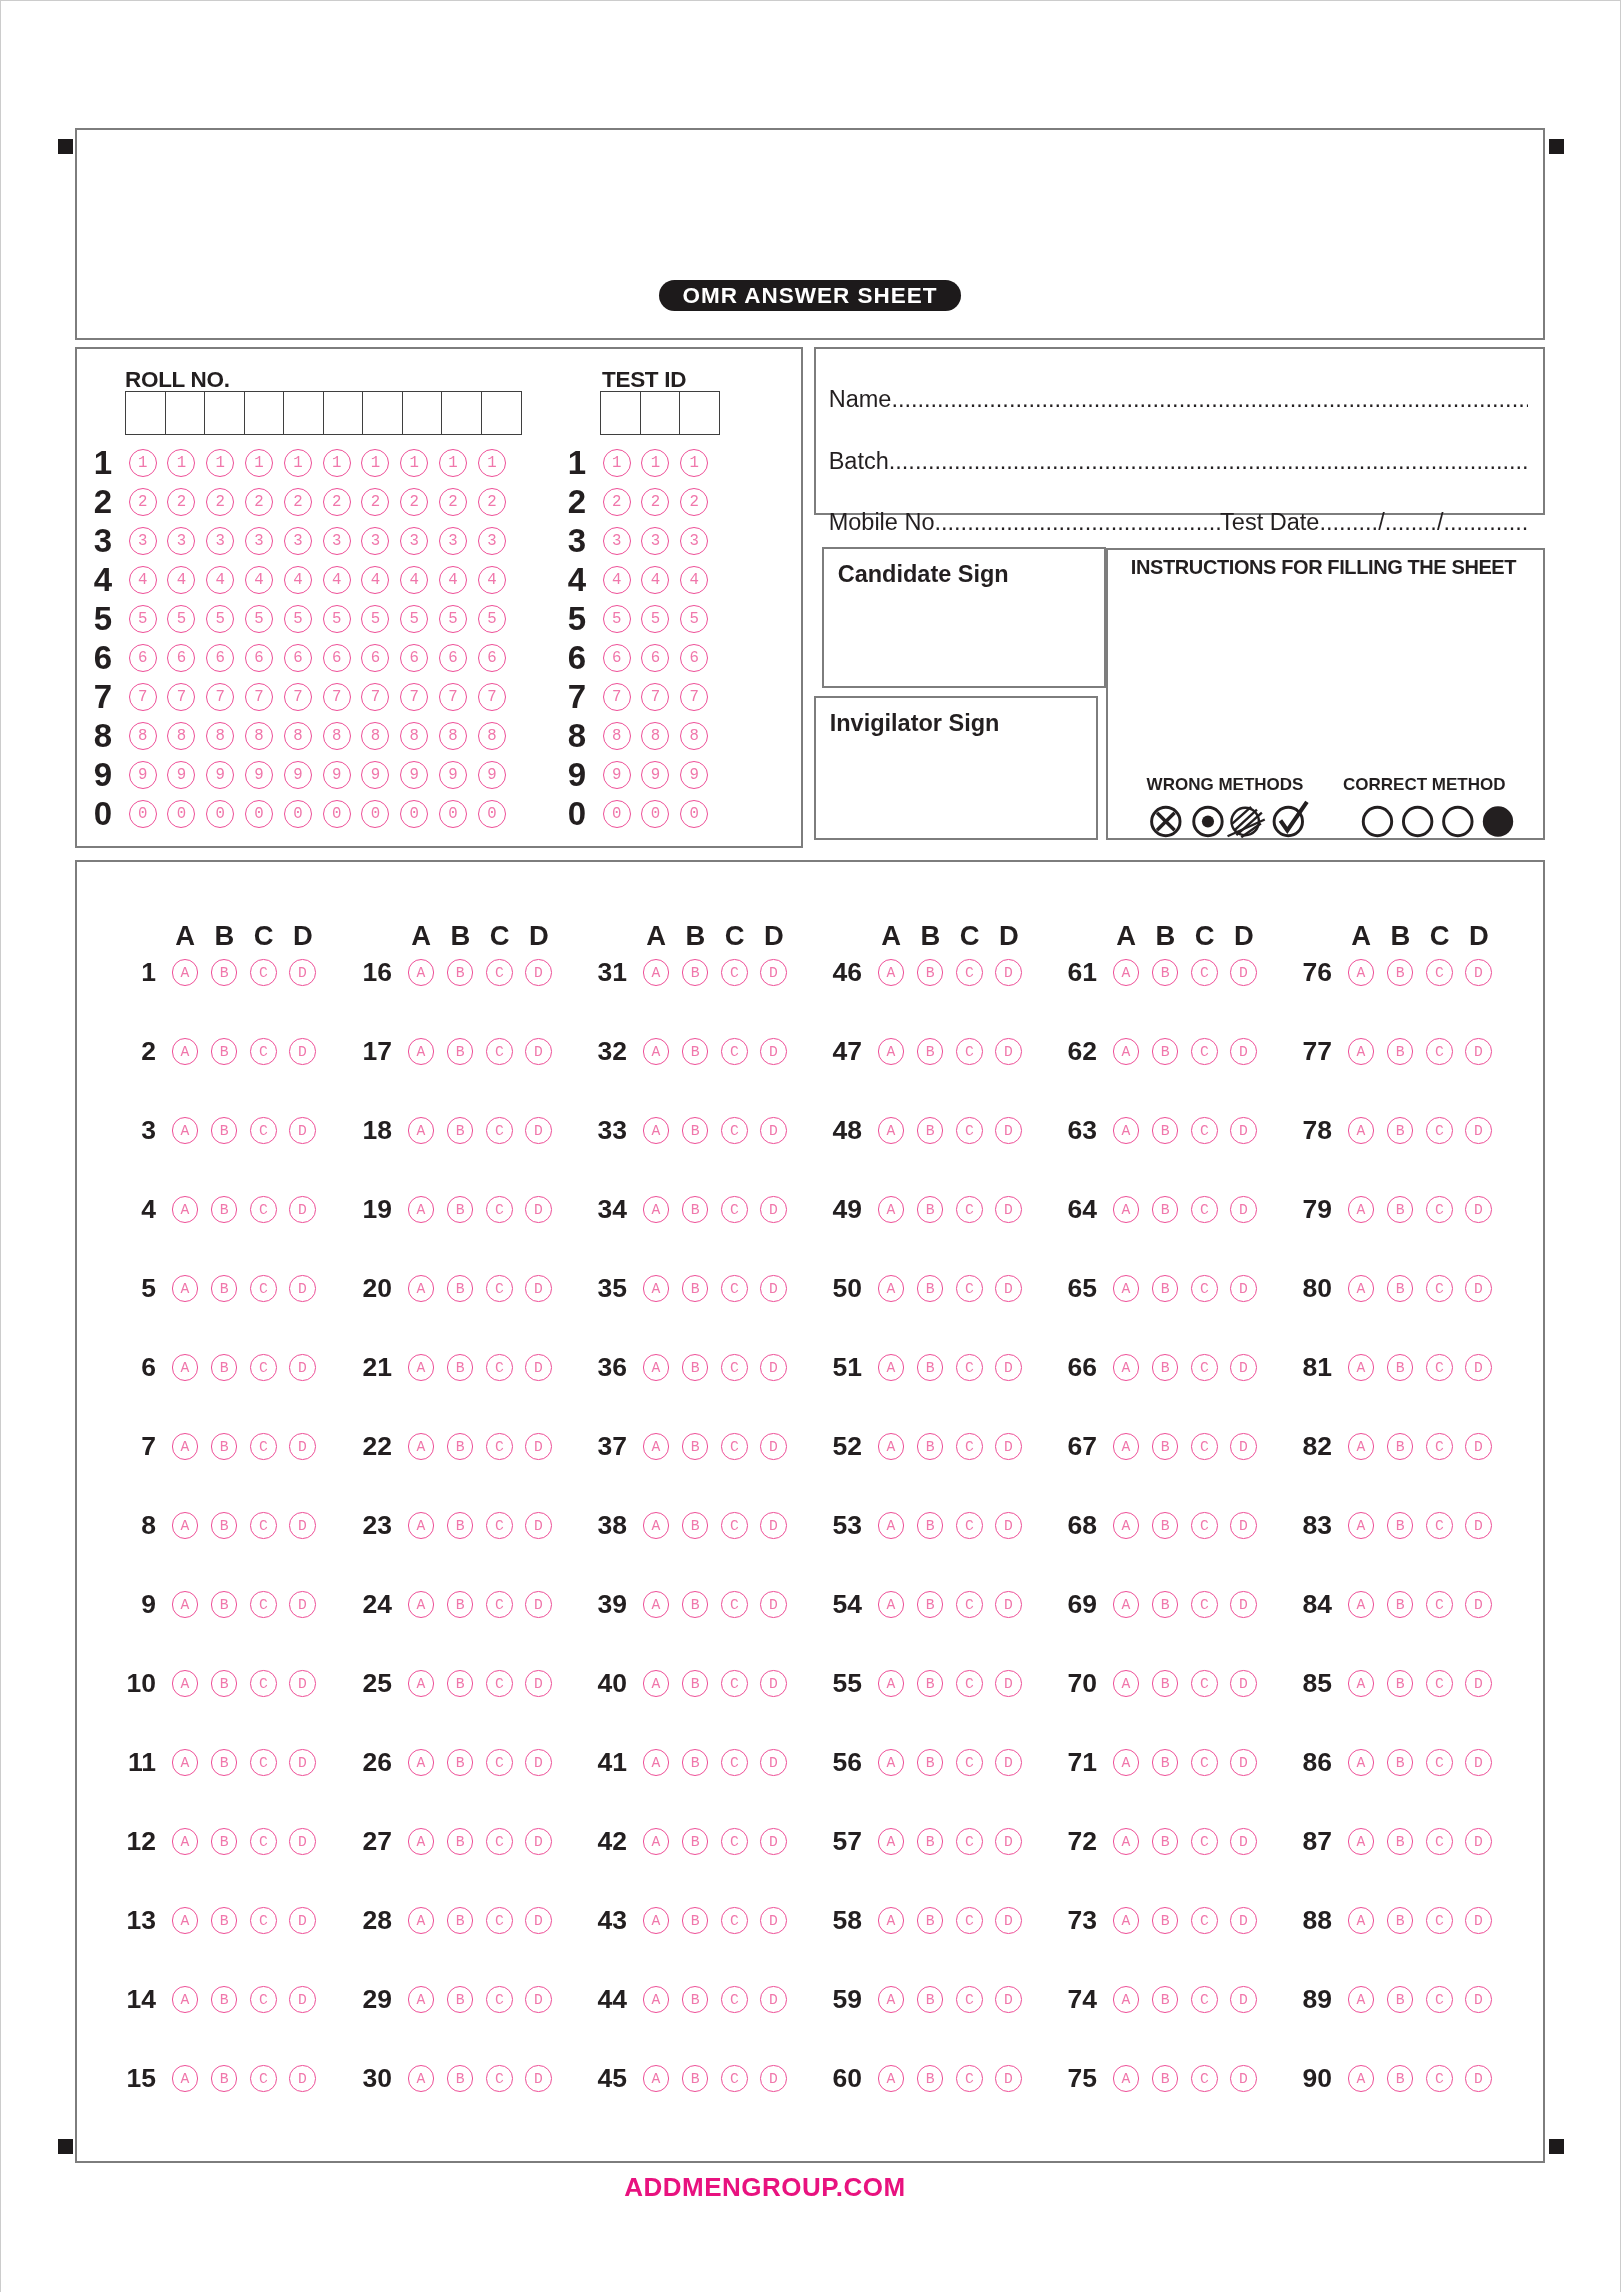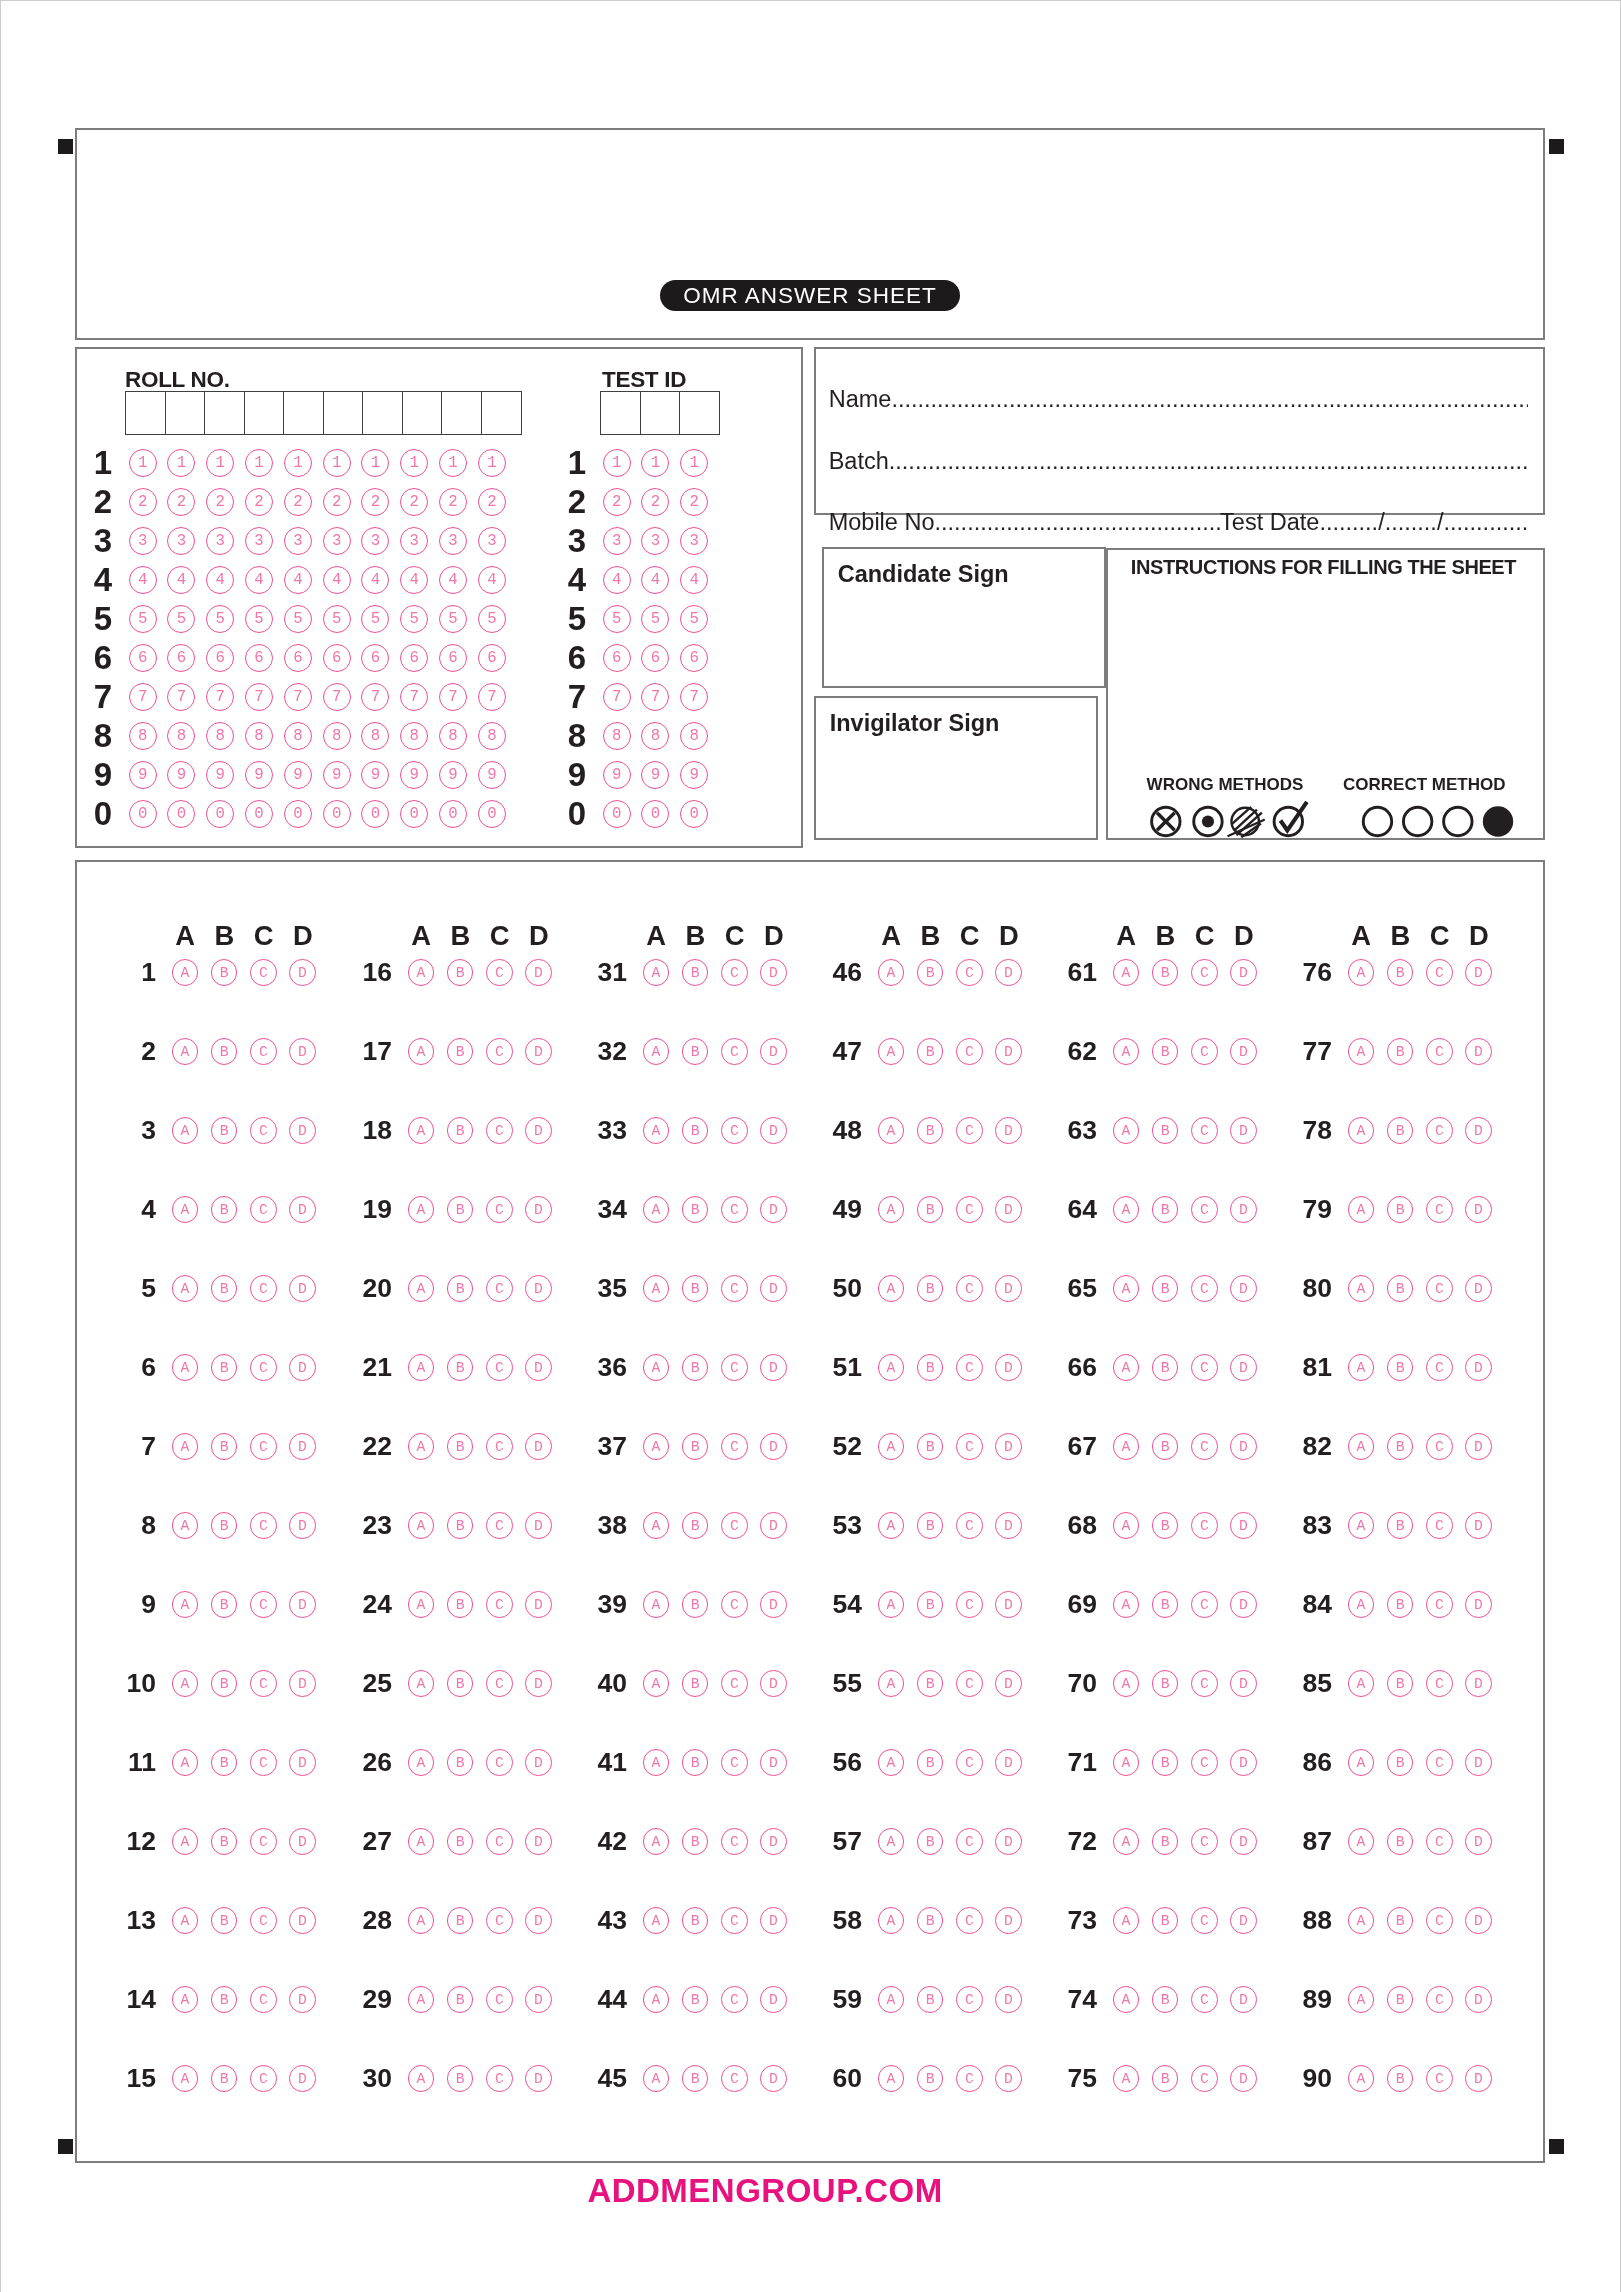--- a/index.html
+++ b/index.html
@@ -9,21 +9,21 @@
   .cmark{position:absolute;width:14.7px;height:14.7px;background:#1d1a1b;}
   .cmark.tl{left:58px;top:139px;} .cmark.tr{left:1549px;top:139px;}
   .cmark.bl{left:58px;top:2139px;} .cmark.br{left:1549px;top:2139px;}
 
   .box{position:absolute;box-sizing:border-box;border:2px solid #7d7d7d;background:#fff;}
   .header-box{left:75px;top:128px;width:1470px;height:212px;}
   .title-wrap{position:absolute;left:0;right:0;top:80px;text-align:center;white-space:nowrap;}
   .title-text{display:inline-block;font-size:61px;font-weight:bold;letter-spacing:-1px;
               transform:scaleX(0.72);transform-origin:center;}
   .badge-wrap{position:absolute;left:0;right:0;top:150px;text-align:center;}
-  .badge{display:inline-block;background:#1d1a1b;color:#fff;font-weight:normal;font-size:22.5px;
+  .badge{display:inline-block;background:#1d1a1b;color:#fff;font-weight:bold;font-size:22.5px;
          letter-spacing:1px;line-height:31px;height:31px;padding:0 23.5px;border-radius:16.7px;}
 
   
   .roll-panel{left:75px;top:347px;width:728px;height:501px;}
   .sec-label{position:absolute;font-size:22.5px;font-weight:bold;letter-spacing:-0.3px;}
   .roll-label{left:48px;top:17.6px;} .test-label{left:525px;top:17.6px;}
   .wrow{position:absolute;display:flex;}
   .roll-boxes{left:48px;top:42px;} .test-boxes{left:523px;top:42px;}
   .wbox{box-sizing:border-box;width:41px;height:44px;border:1.5px solid #3f3f3f;
         margin-right:-1.5px;background:#fff;}
@@ -60,21 +60,21 @@
   .abcd{position:absolute;top:59px;left:59px;display:flex;}
   .abcd span{width:26.5px;margin-right:12.7px;text-align:center;font-size:27.4px;font-weight:bold;line-height:29px;}
   .q-rows{position:absolute;top:71px;left:0;}
   .q-row{display:flex;align-items:center;height:79px;}
   .qnum{width:43px;text-align:right;margin-right:15.7px;font-size:26.5px;font-weight:bold;line-height:1;}
   .abubble{box-sizing:border-box;flex:none;width:26.5px;height:26.5px;border-radius:50%;
            border:1.6px solid #ee4f97;margin-right:12.7px;display:flex;align-items:center;justify-content:center;
            font-family:"Liberation Mono",monospace;font-size:14.7px;color:#f077ab;}
 
   .footer-wrap{position:absolute;left:765px;top:2172px;transform:translateX(-50%);white-space:nowrap;}
-  .footer-text{font-size:33px;font-weight:bold;color:#e8127f;letter-spacing:0.5px;}
+  .footer-text{font-size:26px;font-weight:bold;color:#e8127f;letter-spacing:0.5px;}
 </style>
 </head>
 <body>
 
 <div class="page">
 
   <div class="cmark tl"></div>
   <div class="cmark tr"></div>
   <div class="cmark bl"></div>
   <div class="cmark br"></div>

